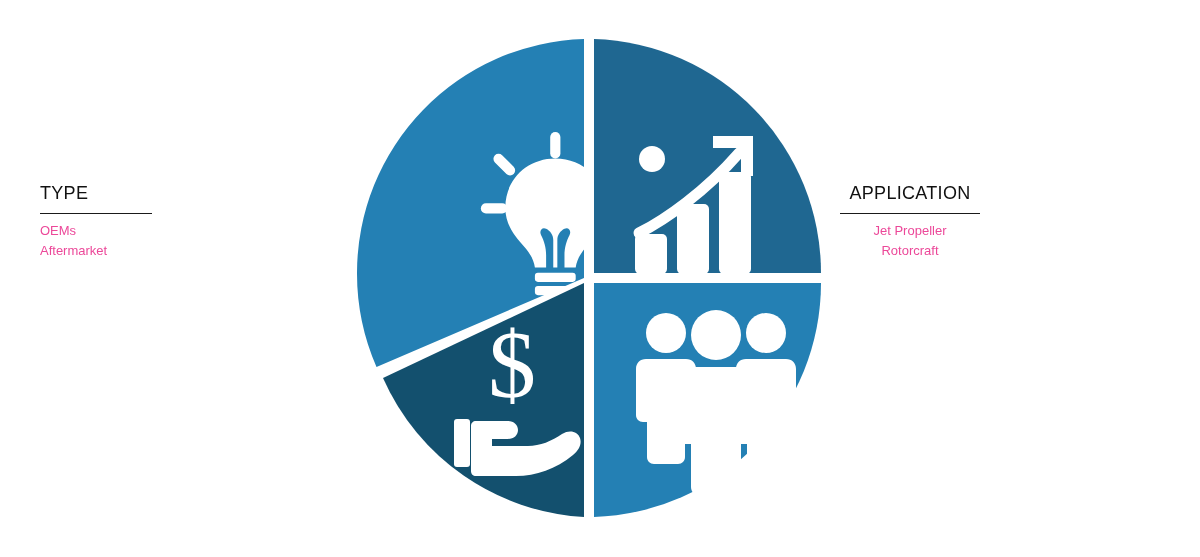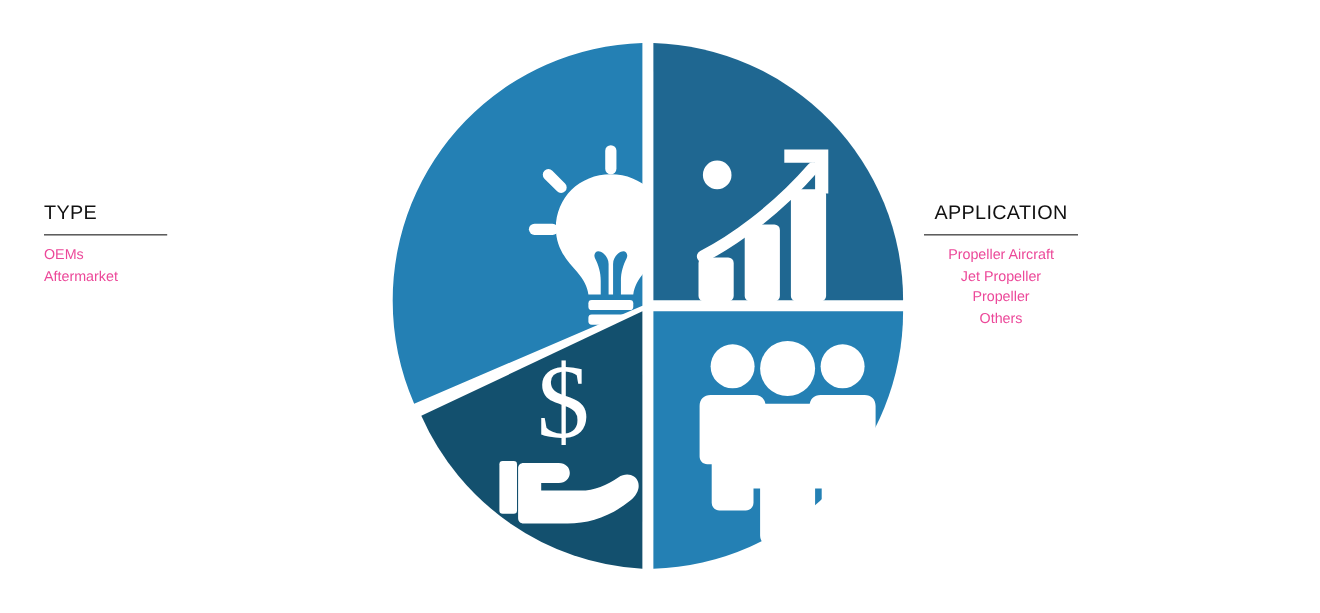--- a/index.html
+++ b/index.html
@@ -83,24 +83,22 @@
     <ul class="label-items">
       <li>OEMs</li>
       <li>Aftermarket</li>
     </ul>
   </div>
 
   <div class="label-group right">
     <div class="label-heading">APPLICATION</div>
     <div class="label-rule"></div>
     <ul class="label-items">
-      <li>Propeller Aircraft</li>
       <li>Jet Propeller</li>
-      <li>Propeller</li>
-      <li>Others</li>
+      <li>Rotorcraft</li>
     </ul>
   </div>
 
   <svg id="pie-chart" viewBox="0 0 474 486">
 
     <g>
       <path d="M 232 5 A 234 234 0 0 0 5 239 A 234 234 0 0 0 24.5 333 L 232 244 Z" fill="#2480B4"></path>
 
       <g class="seg-icon" transform="translate(137,100) scale(1.02)">
 

